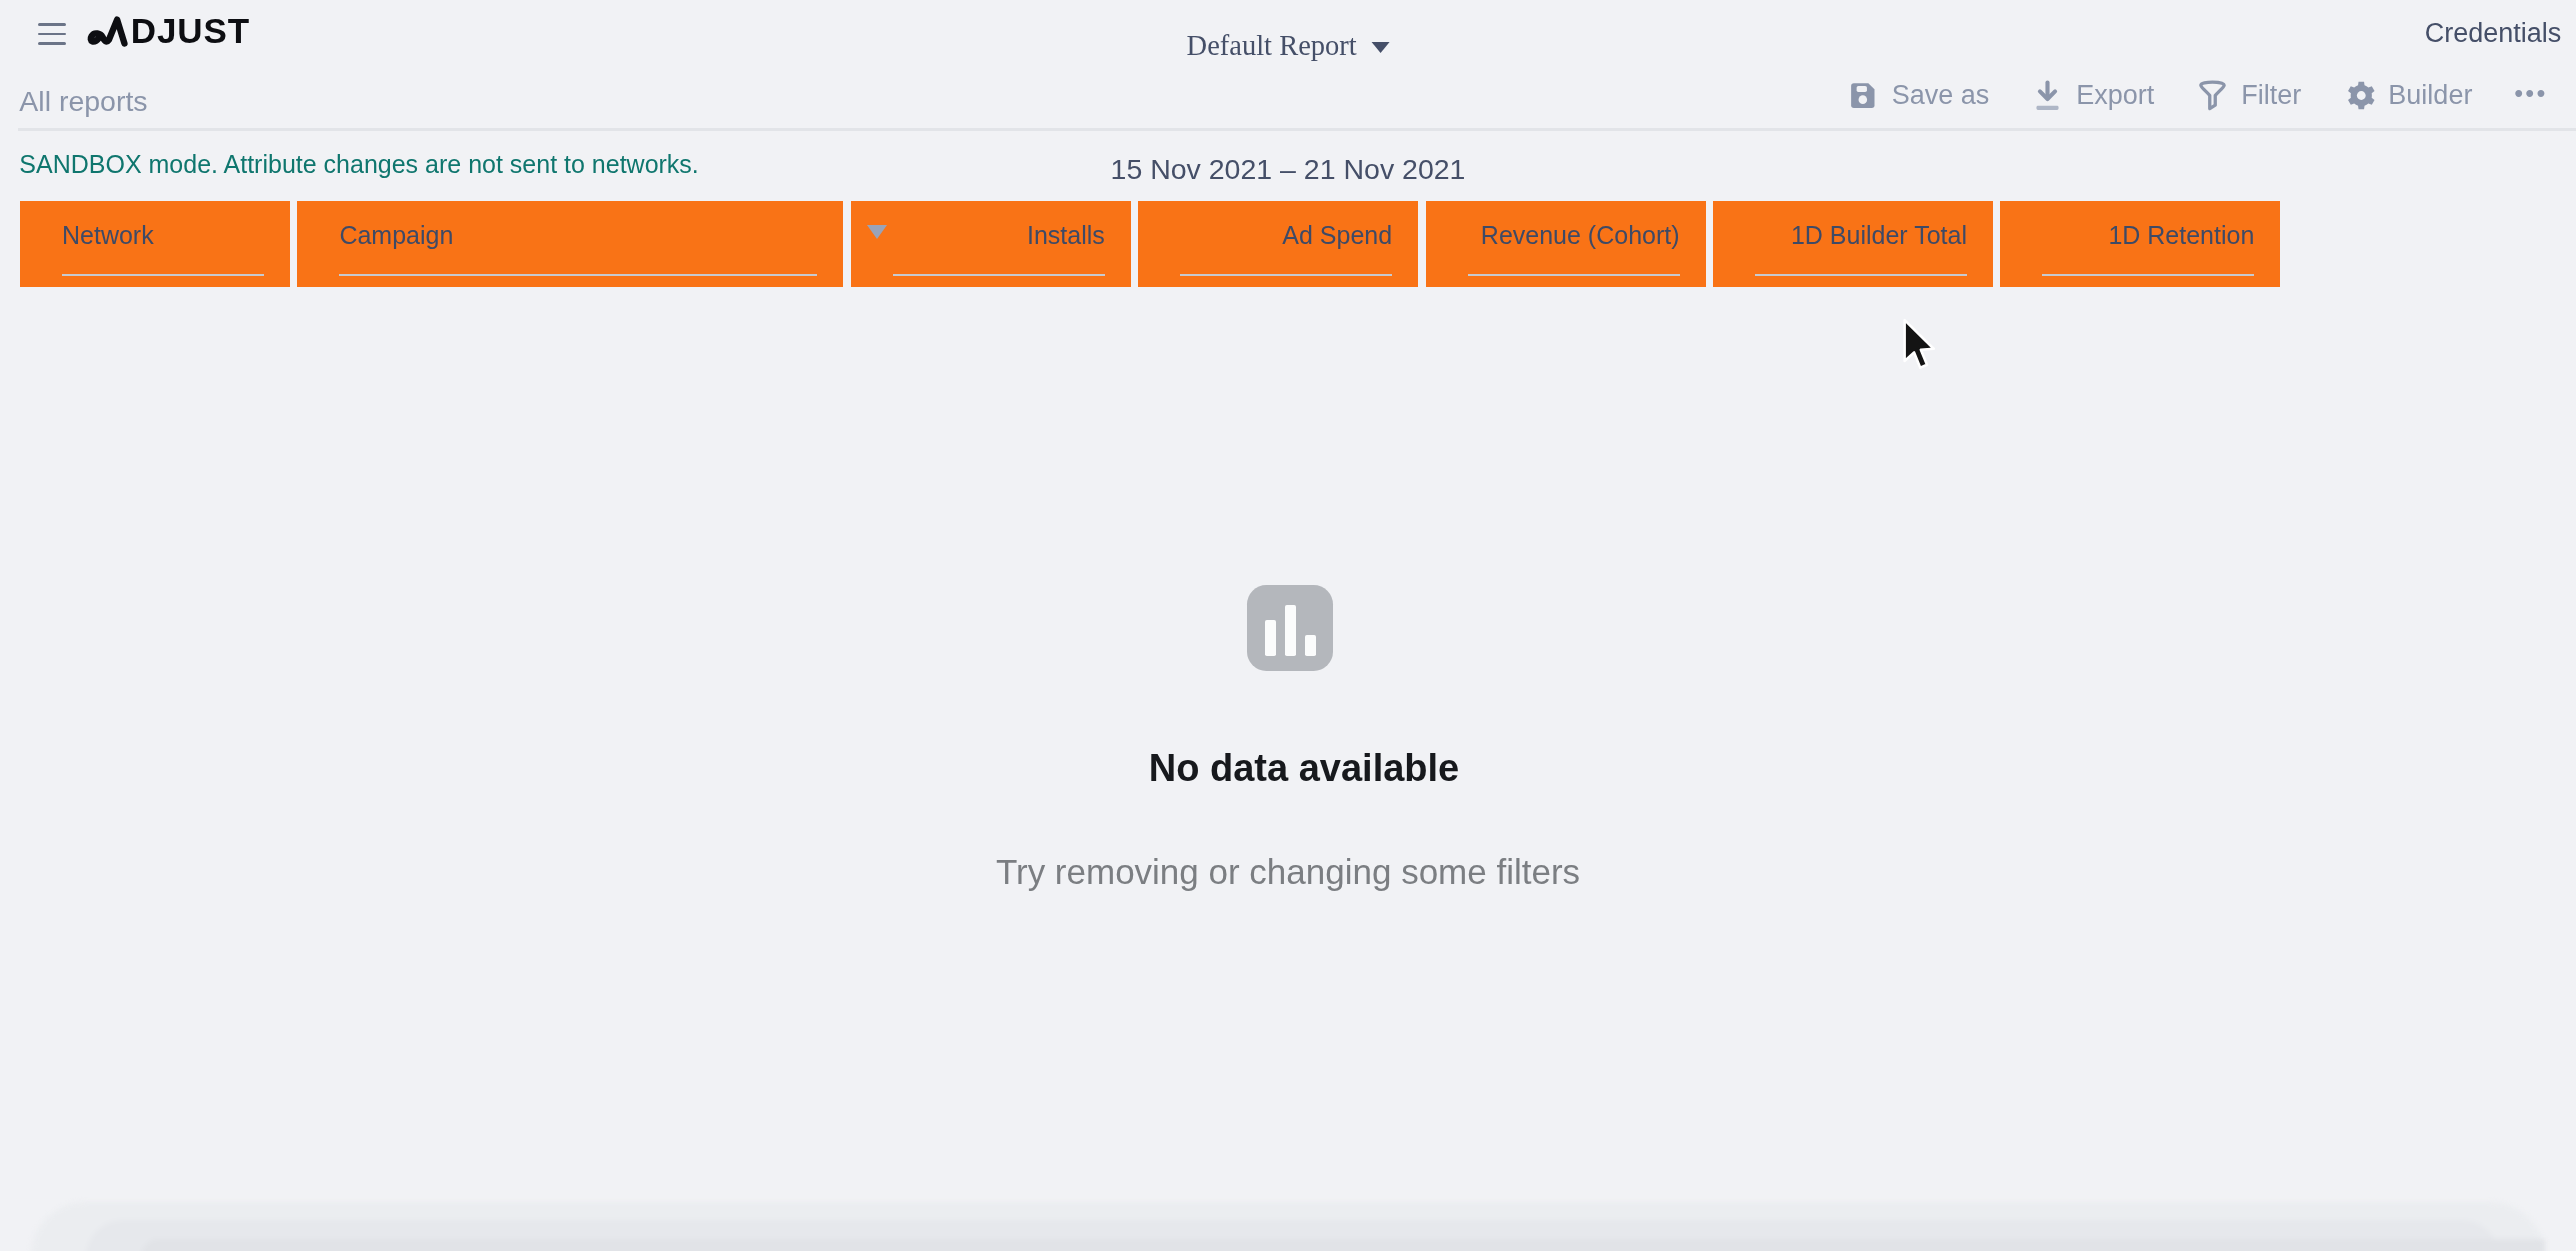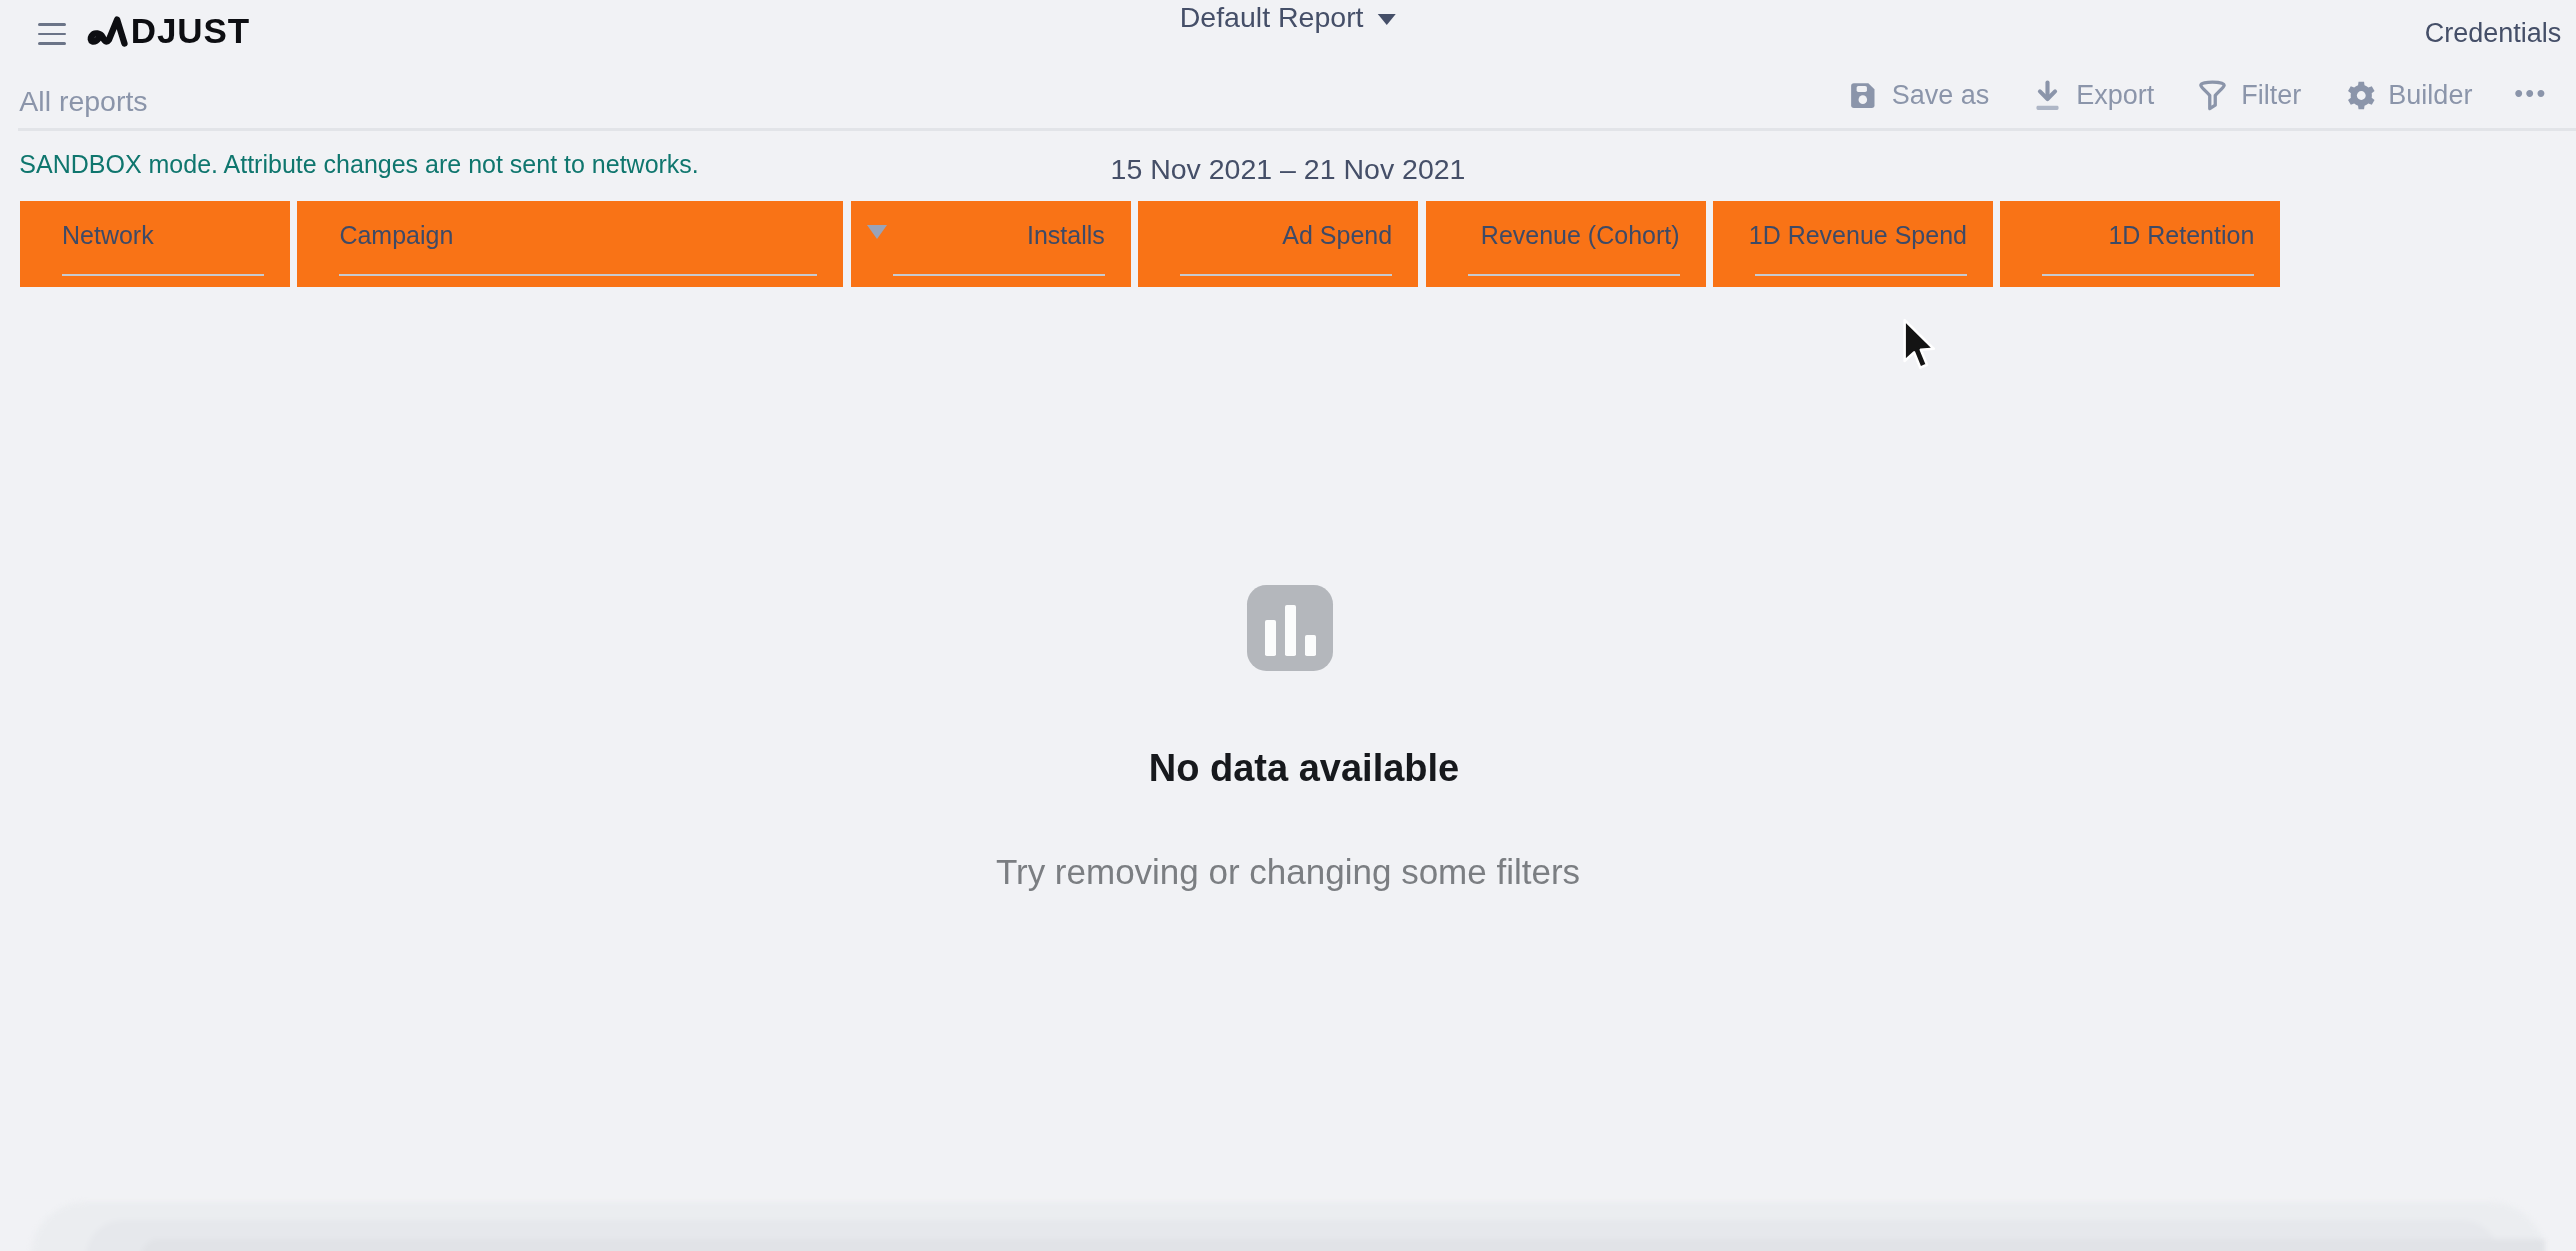--- a/index.html
+++ b/index.html
@@ -12,22 +12,22 @@
   }
 
   
   .topbar { position:absolute; left:0; top:0; width:100%; height:64px; }
   .hamburger { position:absolute; left:38px; top:23px; width:28px; height:22px;
     display:flex; flex-direction:column; justify-content:space-between; cursor:pointer; }
   .hamburger span { display:block; height:2.8px; width:100%; background:#6b7487; border-radius:1.8px; }
   .brand { position:absolute; left:87px; top:11px; display:flex; align-items:center; }
   .brand svg { display:block; }
   .brand .wordmark { font-size:35px; font-weight:800; letter-spacing:0.9px; color:#0d0e12; margin-left:1.8px; }
-  .report-select { position:absolute; left:50%; top:1px; transform:translateX(-50%);
-    display:flex; align-items:center; gap:14.7px; cursor:pointer; }
+  .report-select { position:absolute; left:50%; top:30px; transform:translateX(-50%);
+    display:flex; align-items:center; gap:14.7px; cursor:pointer;font-family:Liberation Serif, serif; }
   .report-select .title { font-size:28.5px; color:#454f68; }
   .caret-down { width:0; height:0; border-left:9.2px solid transparent; border-right:9.2px solid transparent;
     border-top:11px solid #454f68; margin-top:3.7px; }
   .credentials { position:absolute; right:14.7px; top:18.4px; font-size:27px; color:#454f68;
     text-decoration:none; cursor:pointer; }
 
   
   .all-reports { position:absolute; left:19.3px; top:85px; font-size:28.5px; color:#8b95aa; cursor:pointer; }
   .toolbar { position:absolute; right:28px; top:79px; display:flex; align-items:center; gap:42px; }
   .tb-btn { display:flex; align-items:center; gap:12px; color:#8b95aa; font-size:27px; cursor:pointer; }
@@ -157,21 +157,21 @@
     </div>
     <div class="hcell align-right col3">
       <span class="hlabel">Ad Spend</span>
       <span class="underline"></span>
     </div>
     <div class="hcell align-right col4">
       <span class="hlabel">Revenue (Cohort)</span>
       <span class="underline"></span>
     </div>
     <div class="hcell align-right col5">
-      <span class="hlabel">1D Revenue Spend</span>
+      <span class="hlabel">1D Builder Total</span>
       <span class="underline"></span>
     </div>
     <div class="hcell align-right col7">
       <span class="hlabel">1D Retention</span>
       <span class="underline"></span>
     </div>
   </div>
 
 <div class="empty-icon">
   <i class="b1"></i>

